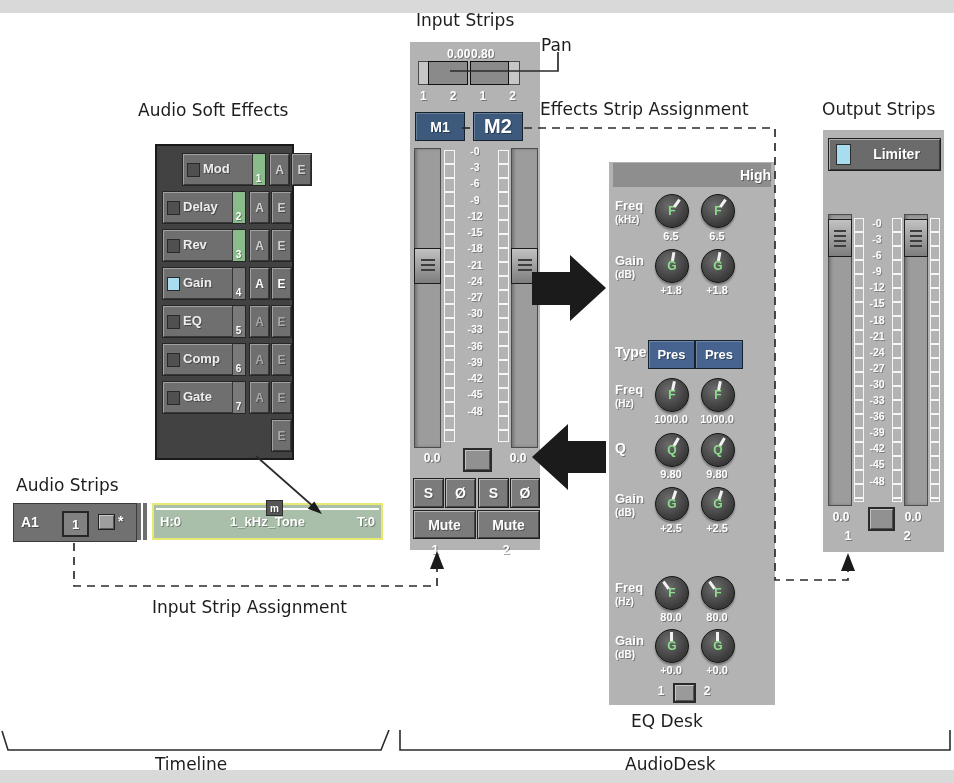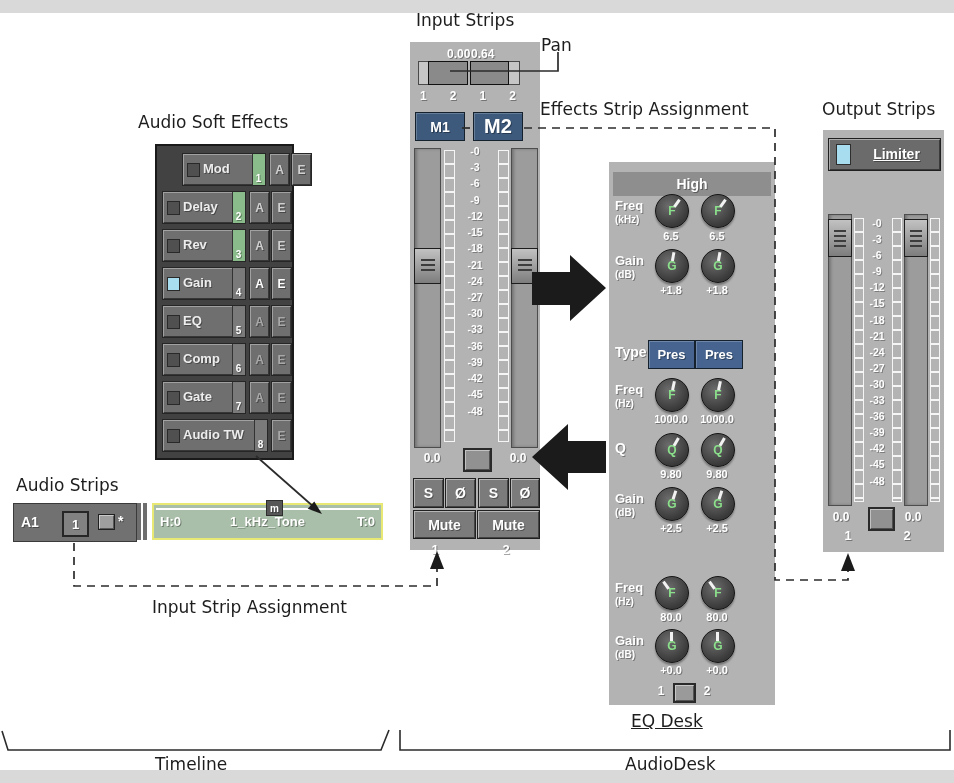--- a/index.html
+++ b/index.html
@@ -61,24 +61,24 @@
 </head>
 <body>
 
 <div class="band" style="top:0;"></div>
 <div class="band" style="top:770;top:770px;"></div>
 
 <div class="note" style="left:416px;top:10px;">Input Strips</div>
 <div class="note" style="left:541px;top:35px;">Pan</div>
 <div class="note" style="left:540px;top:99px;">Effects Strip Assignment</div>
 <div class="note" style="left:822px;top:99px;">Output Strips</div>
-<div class="note" style="left:138px;top:112px;">Audio Soft Effects</div>
+<div class="note" style="left:138px;top:100px;">Audio Soft Effects</div>
 <div class="note" style="left:16px;top:475px;">Audio Strips</div>
 <div class="note" style="left:152px;top:597px;">Input Strip Assignment</div>
-<div class="note" style="left:631px;top:711px;text-decoration:underline;">EQ Desk</div>
+<div class="note" style="left:631px;top:711px;">EQ Desk</div>
 <div class="note" style="left:155px;top:754px;">Timeline</div>
 <div class="note" style="left:625px;top:754px;">AudioDesk</div>
 
 <div class="panel" style="left:155px;top:144px;width:135px;height:312px;background:#424242;border:2px solid #1a1a1a;">
   <div class="fx-row" style="top:7px;margin-left:20px;">
     <div class="fx-btn" style="width:82px;">
       <span class="fx-ind"></span>
       <span class="fx-label ui">Mod</span>
       <div class="fx-stripe green">
           <span class="fx-num ui">1</span>
@@ -147,27 +147,20 @@
       <span class="fx-ind"></span>
       <span class="fx-label ui">Gate</span>
       <div class="fx-stripe gray">
           <span class="fx-num ui">7</span>
         </div>
     </div>
     <div class="fx-ae ctr ui" style="left:92px;color:#a8a8a8;">A</div>
     <div class="fx-ae ctr ui" style="left:114px;color:#a8a8a8;">E</div>
   </div>
   <div class="fx-row" style="top:273px;">
-    <div class="fx-btn" style="width:104px;">
-      <span class="fx-ind"></span>
-      <span class="fx-label ui">Audio TW</span>
-      <div class="fx-stripe gray">
-          <span class="fx-num ui">8</span>
-        </div>
-    </div>
     <div class="fx-ae ctr ui" style="left:114px;color:#a8a8a8;">E</div>
   </div>
 </div>
 
 <div class="panel" style="left:13px;top:503px;width:122px;height:37px;background:#717171;border:1px solid #3a3a3a;">
   <span class="ui abs" style="left:7px;top:10px;font-size:14px;">A1</span>
   <div class="abs ctr ui" style="left:48px;top:7px;width:23px;height:22px;background:#828282;border:2px solid #262626;font-size:13px;">1</div>
   <div class="gbtn" style="left:84px;top:10px;width:15px;height:14px;background:#9e9e9e;"></div>
   <span class="ui abs" style="left:104px;top:9px;font-size:14px;">*</span>
 </div>
@@ -176,21 +169,21 @@
 <div class="panel" style="left:152px;top:503px;width:227px;height:33px;background:#a9bfa9;border:2px solid #e8e874;">
   <div class="abs" style="left:2px;right:2px;top:3px;height:2px;background:#ffffff;"></div>
   <span class="ui abs" style="left:6px;top:9px;font-size:13px;">H:0</span>
   <span class="ui abs" style="left:0;right:0;top:9px;font-size:13px;text-align:center;">1_kHz_Tone</span>
   <span class="ui abs" style="right:6px;top:9px;font-size:13px;">T:0</span>
 </div>
 <div class="abs ctr ui" style="left:266px;top:500px;width:15px;height:14px;background:#565656;border:1px solid #2e2e2e;font-size:10px;z-index:3;">m</div>
 
 <div class="panel" style="left:410px;top:42px;width:130px;height:508px;">
   <span class="ui abs" style="left:9px;top:5px;font-size:12px;margin-left:28px;">0.00</span>
-  <span class="ui abs" style="left:61px;top:5px;font-size:12px;">0.64</span>
+  <span class="ui abs" style="left:61px;top:5px;font-size:12px;">0.80</span>
   <div class="pan-track" style="left:8px;top:19px;width:48px;height:22px;">
     <div class="pan-handle" style="right:-1px;width:38px;"></div>
   </div>
   <div class="pan-track" style="left:60px;top:19px;width:48px;height:22px;">
     <div class="pan-handle" style="left:-1px;width:37px;"></div>
   </div>
   <div class="abs ui" style="left:10px;top:47px;width:96px;display:flex;justify-content:space-between;font-size:12px;">
       <span>1</span>
       <span>2</span>
       <span>1</span>
@@ -236,21 +229,21 @@
   <div class="gbtn ctr ui" style="left:68px;top:436px;width:29px;height:28px;font-size:14px;">S</div>
   <div class="gbtn ctr ui" style="left:100px;top:436px;width:28px;height:28px;font-size:14px;">Ø</div>
   <div class="gbtn ctr ui" style="left:3px;top:468px;width:61px;height:27px;font-size:14px;">Mute</div>
   <div class="gbtn ctr ui" style="left:67px;top:468px;width:61px;height:27px;font-size:14px;">Mute</div>
   <span class="ui abs" style="left:5px;top:500px;width:40px;text-align:center;font-size:13px;">1</span>
   <span class="ui abs" style="left:76px;top:500px;width:40px;text-align:center;font-size:13px;">2</span>
 </div>
 
 <div class="panel" style="left:609px;top:162px;width:166px;height:543px;">
 
-  <div class="eqhdr ui" style="top:10px;">High</div>
+  <div class="eqhdr ui" style="top:1px;text-align:right;">High</div>
   <span class="eqlab ui" style="top:36px;">Freq</span>
   <span class="eqsub ui" style="top:52px;">(kHz)</span>
   <div class="knob" style="left:46px;top:32px;--a:35deg;">
       <span class="ktick"></span>
       <span class="kletter">F</span>
     </div>
   <div class="knob" style="left:92px;top:32px;--a:35deg;">
       <span class="ktick"></span>
       <span class="kletter">F</span>
     </div>
@@ -333,21 +326,21 @@
   <span class="kval ui" style="left:40px;top:502px;">+0.0</span>
   <span class="kval ui" style="left:86px;top:502px;">+0.0</span>
   <span class="ui abs" style="left:44px;top:522px;width:16px;text-align:center;font-size:12px;">1</span>
   <div class="gbtn" style="left:64px;top:521px;width:19px;height:16px;background:#9a9a9a;border:2px solid #2a2a2a;"></div>
   <span class="ui abs" style="left:90px;top:522px;width:16px;text-align:center;font-size:12px;">2</span>
 </div>
 
 <div class="panel" style="left:823px;top:130px;width:121px;height:422px;">
   <div class="gbtn" style="left:5px;top:8px;width:111px;height:31px;background:#6b6b6b;">
     <div class="abs" style="left:7px;top:5px;width:13px;height:19px;background:#a8dcef;border:1px solid #2e2e2e;"></div>
-    <span class="ui abs" style="left:24px;right:0;top:7px;font-size:14px;text-align:center;text-decoration:underline;">Limiter</span>
+    <span class="ui abs" style="left:24px;right:0;top:7px;font-size:14px;text-align:center;">Limiter</span>
   </div>
   <div class="fader" style="left:5px;top:84px;width:22px;height:290px;">
     <div class="fhandle" style="top:4px;height:36px;"></div>
   </div>
   <div class="meter" style="left:31px;top:88px;width:8px;height:282px;"></div>
   <div class="dbcol" style="left:40px;top:88px;width:28px;height:268px;">
       <span>-0</span>
       <span>-3</span>
       <span>-6</span>
       <span>-9</span>

